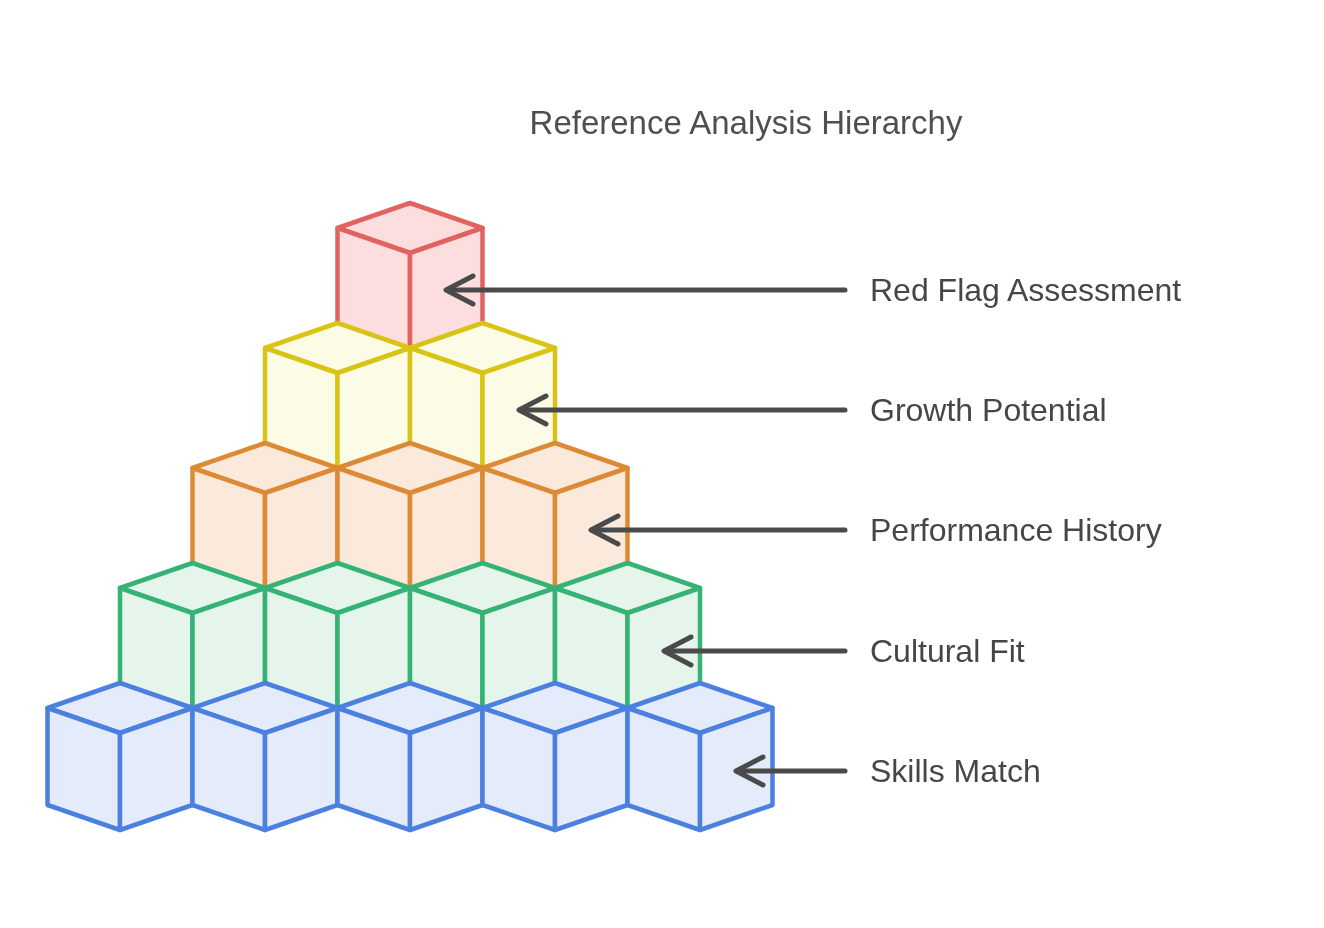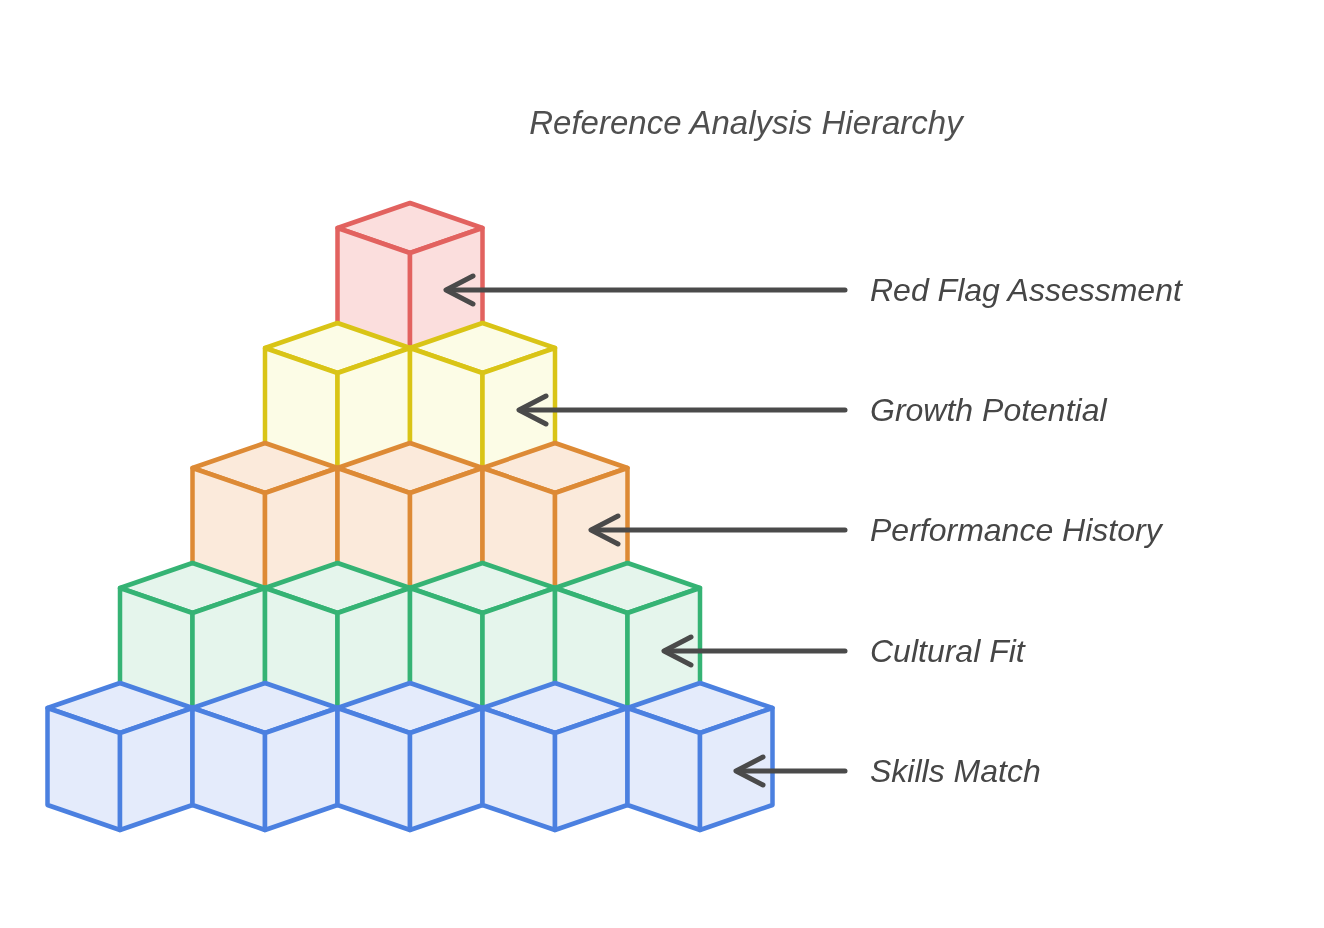--- a/index.html
+++ b/index.html
@@ -8,21 +8,20 @@
     background: #ffffff;
     width: 1324px;
     height: 928px;
     overflow: hidden;
     font-family: "Liberation Sans", sans-serif;
   }
   .canvas-wrap {
     position: relative;
     width: 1201px;
     height: 928px;
-    font-style: italic;
   }
   svg { display: block; }
   .title-text {
     font-family: "Liberation Sans", sans-serif;
     font-size: 33px;
   }
   .level-label {
     font-family: "Liberation Sans", sans-serif;
     font-size: 32px;
   }

